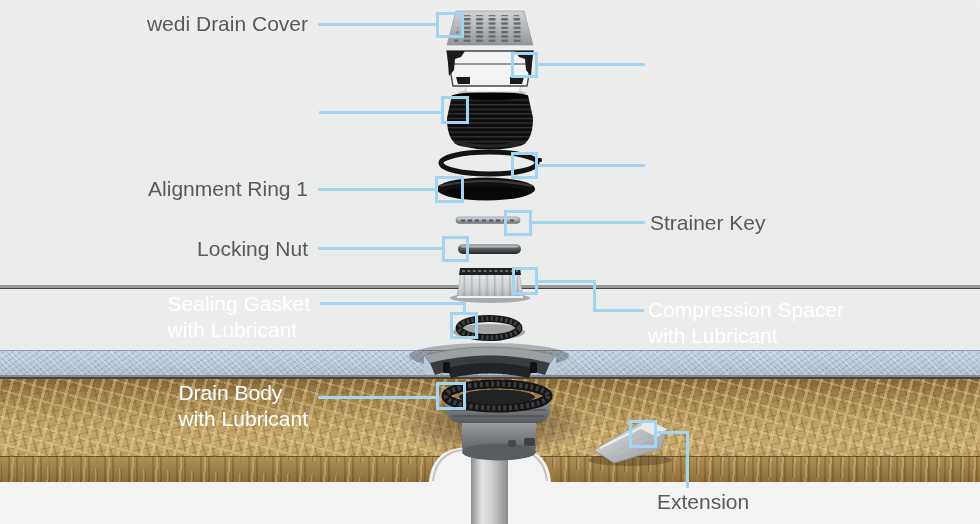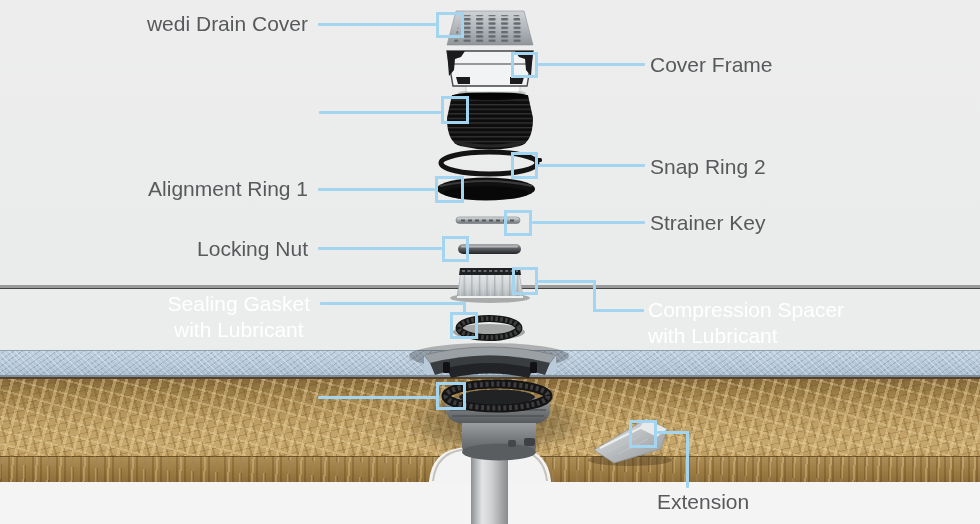--- a/index.html
+++ b/index.html
@@ -52,21 +52,21 @@
   
   svg.art{position:absolute;left:0;top:0;z-index:3;}
 
   
   .cline{position:absolute;background:var(--callout,#a3d5f0);z-index:5;border-radius:1px;}
   .cline.h{height:3px;} .cline.v{width:3px;}
   .cbox{position:absolute;border:3px solid var(--callout,#a3d5f0);background:transparent;z-index:5;box-sizing:border-box;}
 
   
   .lbl{position:absolute;z-index:6;font-size:21px;line-height:26px;color:var(--text-dark,#58595b);white-space:nowrap;}
-  .lbl.ra{text-align:center;}
+  .lbl.ra{text-align:left;}
   .lbl.light{color:var(--text-light,#ffffff);}
 </style>
 </head>
 <body>
 
 <div class="stage">
 
   <div class="band band-top"></div>
   <div class="band board-gray"></div>
   <div class="band board-blue"></div>
@@ -257,40 +257,38 @@
   <div class="cline h" style="left:538px;top:280px;width:58px"></div>
   <div class="cline v" style="left:593px;top:280px;height:32px"></div>
   <div class="cline h" style="left:593px;top:309px;width:51px"></div>
   <div class="cline h" style="left:318px;top:396px;width:118px"></div>
   <div class="cline h" style="left:657px;top:431px;width:32px"></div>
   <div class="cline v" style="left:686px;top:431px;height:57px"></div>
 
   <div class="lbl ra" style="right:672px;top:11px">
     <span>wedi Drain Cover</span>
   </div>
-  <div class="lbl" style="left:650px;top:52px">
-    <span>Cover Frame</span>
-  </div>
-  <div class="lbl" style="left:650px;top:154px">
-    <span>Snap Ring 2</span>
-  </div>
   <div class="lbl ra" style="right:672px;top:176px">
     <span>Alignment Ring 1</span>
   </div>
   <div class="lbl ra" style="right:672px;top:236px">
     <span>Locking Nut</span>
   </div>
   <div class="lbl" style="left:650px;top:210px">
     <span>Strainer Key</span>
   </div>
   <div class="lbl ra light" style="right:670px;top:291px">
     <div>Sealing Gasket</div>
     <div>with Lubricant</div>
   </div>
   <div class="lbl light" style="left:648px;top:297px">
     <div>Compression Spacer</div>
     <div>with Lubricant</div>
   </div>
+  <div class="lbl ra light" style="right:672px;top:380px">
+    <div>Drain Body</div>
+    <div>with Lubricant</div>
+  </div>
   <div class="lbl" style="left:657px;top:489px">
     <span>Extension</span>
   </div>
 
 </div>
 
 </body></html>

